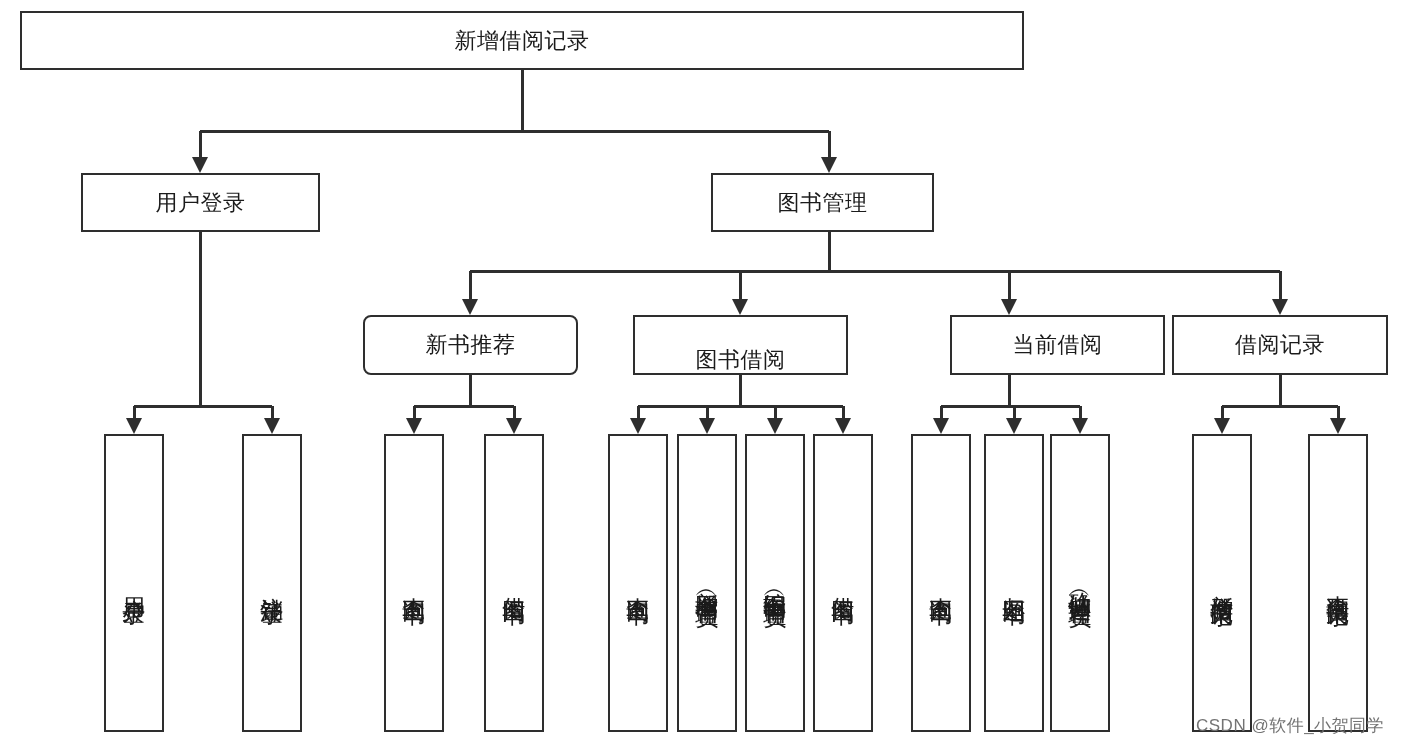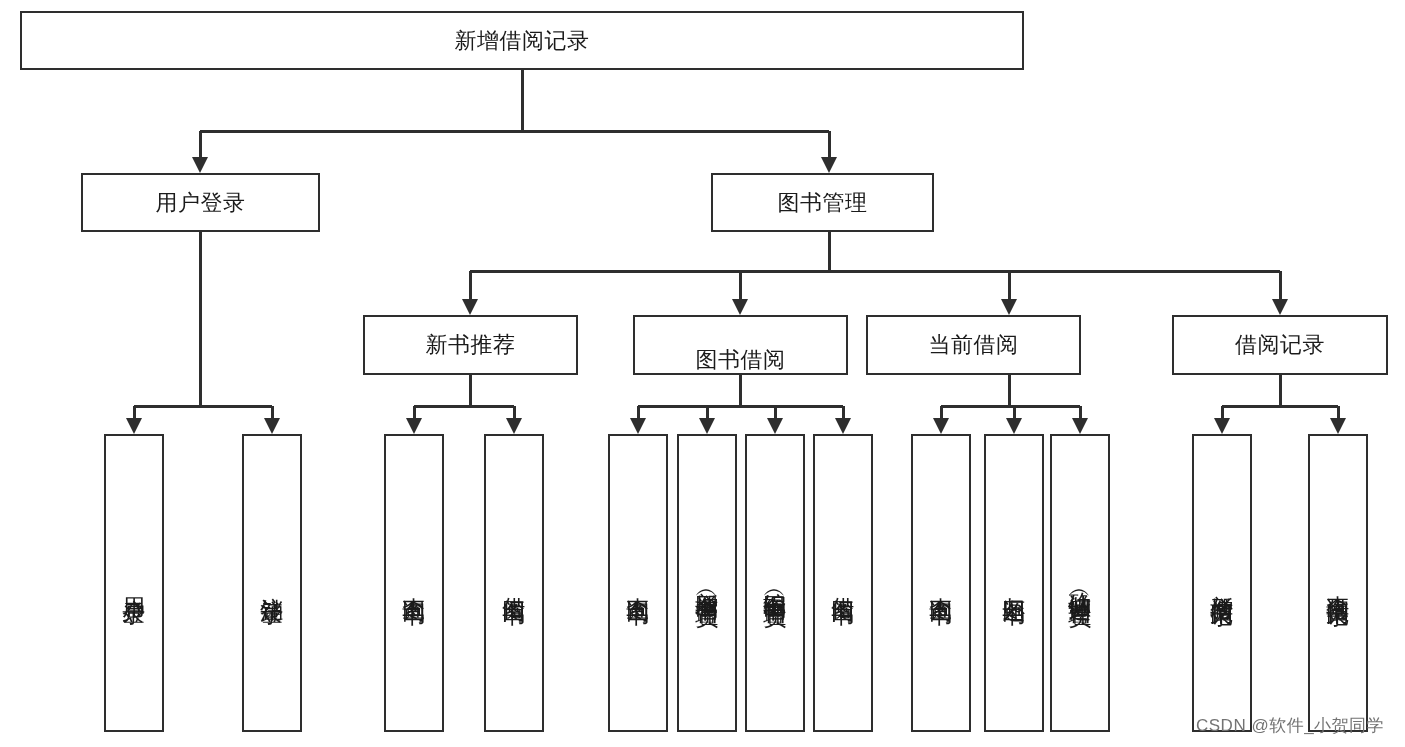--- a/index.html
+++ b/index.html
@@ -137,27 +137,27 @@
   <div id="node-layer">
       <div class="node horiz root" style="left: 20px; top: 11px; width: 1004px; height: 59px;">
         <span class="node-label">新增借阅记录</span>
       </div>
       <div class="node horiz level1" style="left: 81px; top: 173px; width: 239px; height: 59px;">
         <span class="node-label">用户登录</span>
       </div>
       <div class="node horiz level1" style="left: 711px; top: 173px; width: 223px; height: 59px;">
         <span class="node-label">图书管理</span>
       </div>
-      <div class="node horiz level2" style="left: 363px; top: 315px; width: 215px; height: 60px;">
+      <div class="node horiz level2" style="left: 363px; top: 315px; width: 215px; height: 60px; border-radius: 8px;">
         <span class="node-label">新书推荐</span>
       </div>
       <div class="node horiz level2" style="left: 633px; top: 315px; width: 215px; height: 60px; align-items: flex-end;">
         <span class="node-label">图书借阅</span>
       </div>
-      <div class="node horiz level2" style="left: 866px; top: 315px; width: 215px; height: 60px;">
+      <div class="node horiz level2" style="left: 950px; top: 315px; width: 215px; height: 60px;">
         <span class="node-label">当前借阅</span>
       </div>
       <div class="node horiz level2" style="left: 1172px; top: 315px; width: 216px; height: 60px;">
         <span class="node-label">借阅记录</span>
       </div>
       <div class="node vert leaf" style="left: 104px; top: 434px; width: 60px; height: 298px;">
         <span class="node-label">用户登录</span>
       </div>
       <div class="node vert leaf" style="left: 242px; top: 434px; width: 60px; height: 298px;">
         <span class="node-label">注销登录</span>

